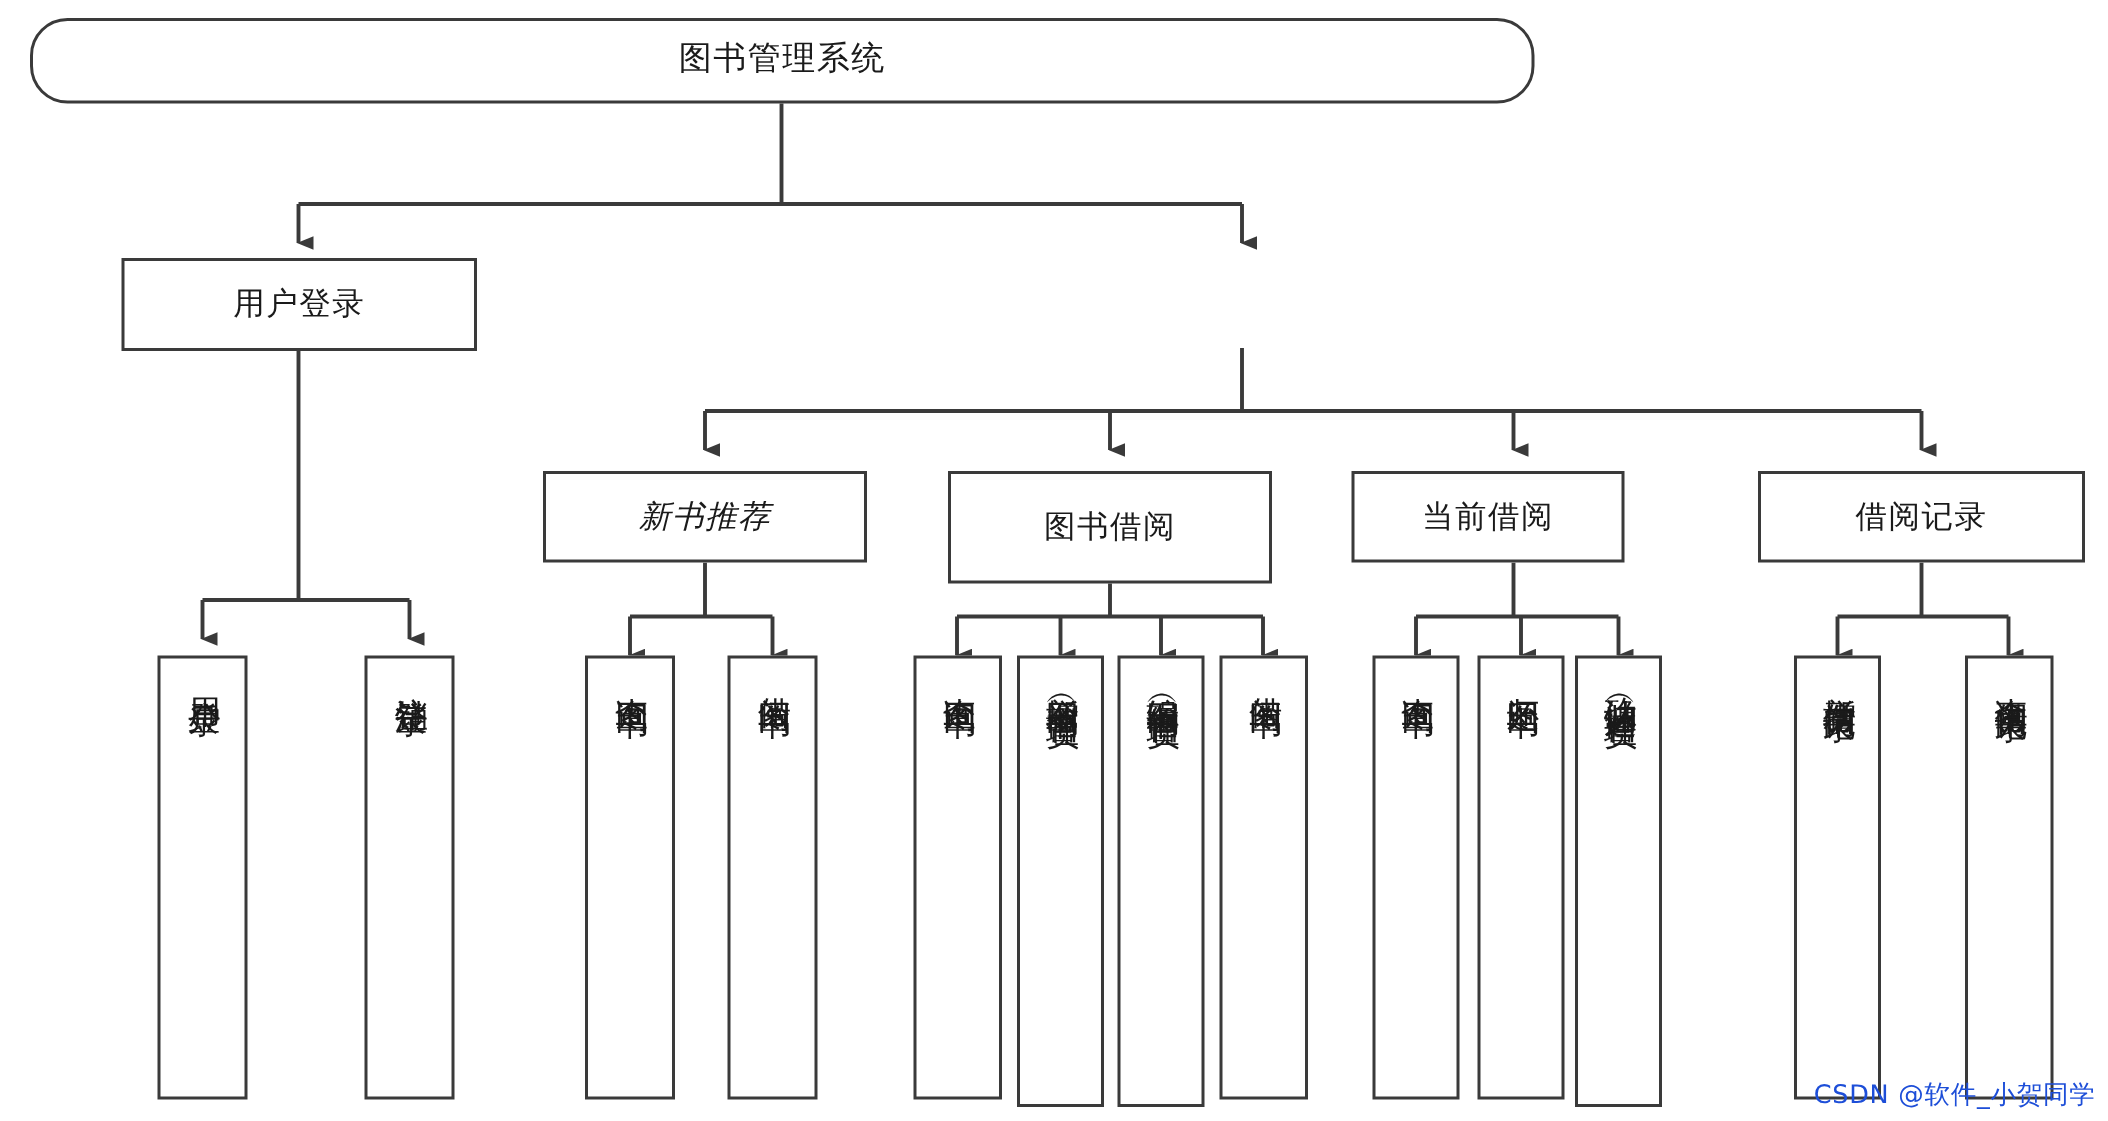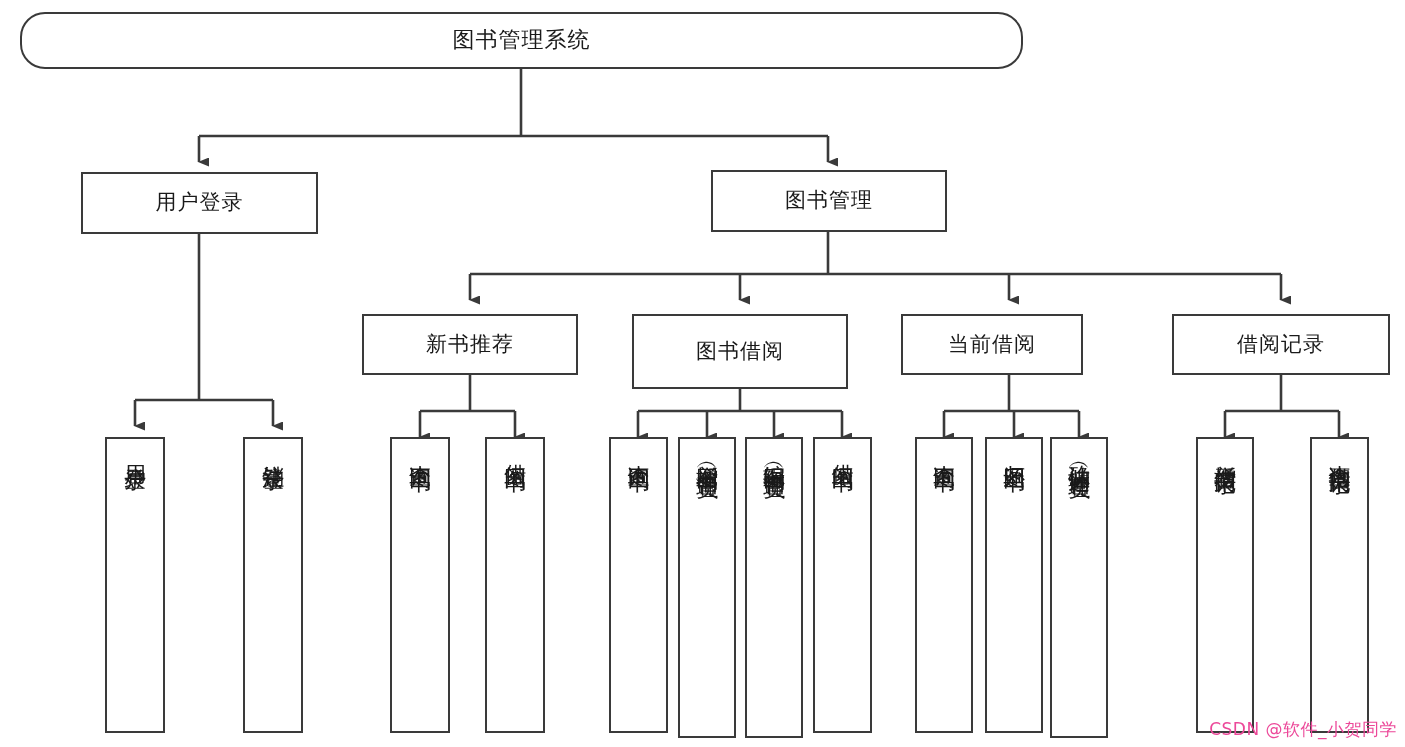--- a/index.html
+++ b/index.html
@@ -61,21 +61,21 @@
     font-size: 22px;
     line-height: 1.12;
     letter-spacing: 2px;
     white-space: nowrap;
   }
   #watermark {
     position: absolute;
     right: 8px;
     bottom: 6px;
     font-size: 17px;
-    color: #ec4899;
+    color: #1d4ed8;
     letter-spacing: 0.5px;
     white-space: nowrap;
     user-select: none;
     text-align: center;
   }
 </style>
 </head>
 <body>
 
 <div id="diagram-root">
@@ -123,25 +123,22 @@
       </g>
   </svg>
 
   <div class="node root horiz" style="left: 20px; top: 12px; width: 1003px; height: 57px; border-radius: 25px;">
     <span class="node-label">图书管理系统</span>
   </div>
 
   <div class="node horiz" style="left: 81px; top: 172px; width: 237px; height: 62px;">
     <span class="node-label">用户登录</span>
   </div>
-  <div class="node horiz" style="left: 711px; top: 170px; width: 236px; height: 62px;">
-    <span class="node-label">图书管理</span>
-  </div>
 
-  <div class="node horiz" style="left: 362px; top: 314px; width: 216px; height: 61px;">
+  <div class="node horiz" style="left: 362px; top: 314px; width: 216px; height: 61px; font-style: italic;">
     <span class="node-label">新书推荐</span>
   </div>
   <div class="node horiz" style="left: 632px; top: 314px; width: 216px; height: 75px;">
     <span class="node-label">图书借阅</span>
   </div>
   <div class="node horiz" style="left: 901px; top: 314px; width: 182px; height: 61px;">
     <span class="node-label">当前借阅</span>
   </div>
   <div class="node horiz" style="left: 1172px; top: 314px; width: 218px; height: 61px;">
     <span class="node-label">借阅记录</span>

